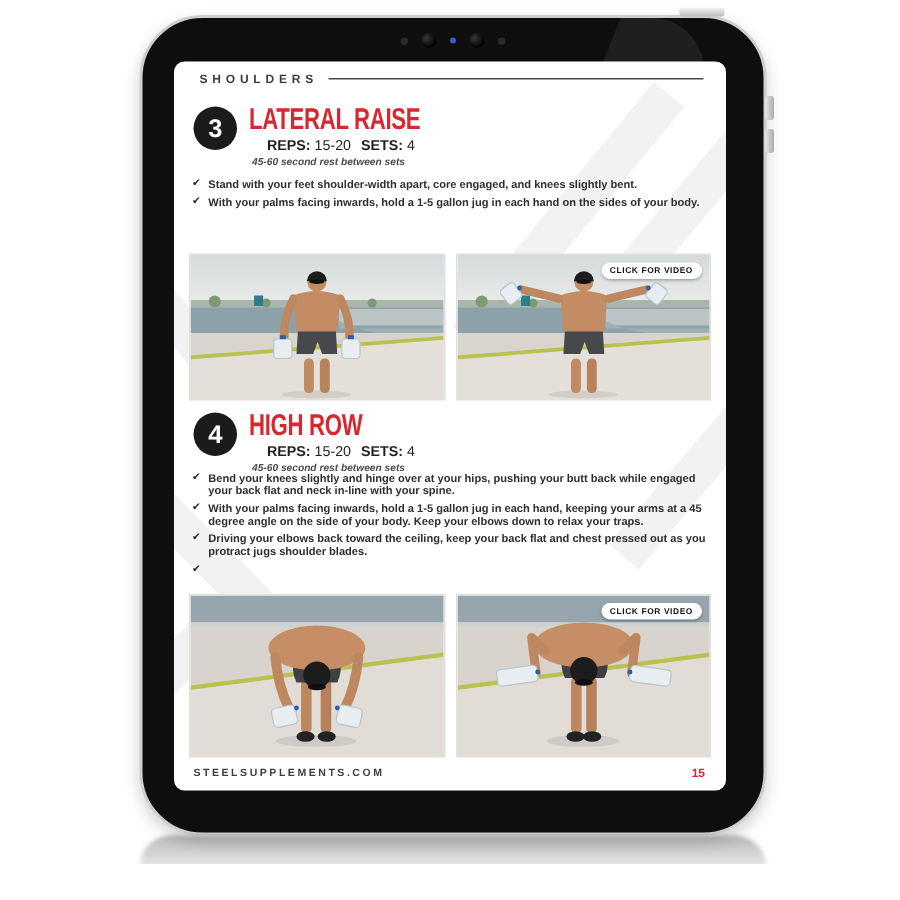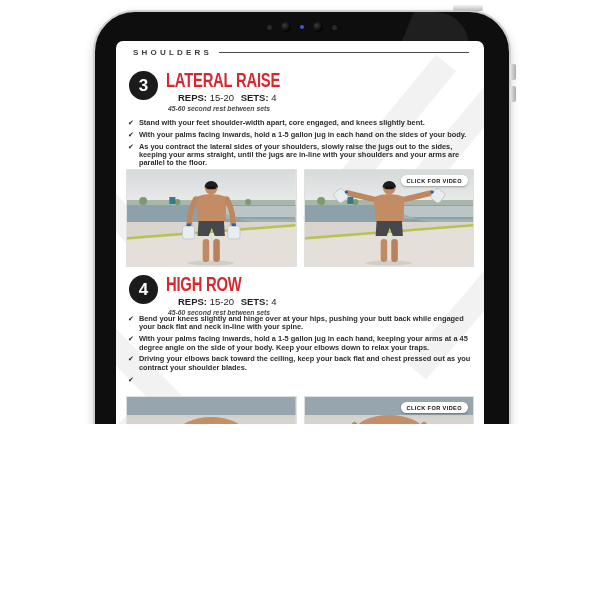--- a/index.html
+++ b/index.html
@@ -1,16 +1,16 @@
 <!DOCTYPE html>
 <html><head>
 <meta charset="utf-8">
 <style>
   html,body{margin:0;padding:0;background:#ffffff;}
-  .stage{position:relative;width:600px;height:424px;background:#ffffff;overflow:hidden;
+  .stage{position:relative;width:600px;height:576px;background:#ffffff;overflow:hidden;
          font-family:"Liberation Sans",sans-serif;}
   
   .tablet{position:absolute;left:93px;top:10px;width:414px;height:543px;
           background:#0e0e0e;border:2px solid #cfcfcf;border-radius:42px;
           box-shadow:0 4px 10px rgba(0,0,0,0.18);}
   .bezel-shine{position:absolute;right:40px;top:0;width:120px;height:34px;
           background:linear-gradient(112deg,transparent 48%,rgba(255,255,255,0.07) 49%);
           border-radius:0 38px 0 0;}
   .power-button{position:absolute;top:-7px;right:26px;width:30px;height:6px;
           background:linear-gradient(#f4f4f4,#b9b9b9);border-radius:2px;}
@@ -119,24 +119,20 @@
         </div>
 
         <ul class="bullets" style="top:78px">
           <li class="bullet">
             <span class="check">✔</span>
             <span class="btext">Stand with your feet shoulder-width apart, core engaged, and knees slightly bent.</span>
           </li>
           <li class="bullet">
             <span class="check">✔</span>
             <span class="btext">With your palms facing inwards, hold a 1-5 gallon jug in each hand on the sides of your body.</span>
-          </li>
-          <li class="bullet">
-            <span class="check">✔</span>
-            <span class="btext">As you contract the lateral sides of your shoulders, slowly raise the jugs out to the sides, keeping your arms straight, until the jugs are in-line with your shoulders and your arms are parallel to the floor.</span>
           </li>
         </ul>
 
         <div class="photos" style="top:129px;height:96px">
           <figure class="photo">
             <svg viewBox="0 0 167 96" preserveAspectRatio="none">
               <defs>
                   <linearGradient id="skyA" x1="0" y1="0" x2="0" y2="1">
                 <stop offset="0" stop-color="#d6dadb"></stop>
                     <stop offset="1" stop-color="#eeefed"></stop>
@@ -232,21 +228,21 @@
           <li class="bullet">
             <span class="check">✔</span>
             <span class="btext">Bend your knees slightly and hinge over at your hips, pushing your butt back while engaged your back flat and neck in-line with your spine.</span>
           </li>
           <li class="bullet">
             <span class="check">✔</span>
             <span class="btext">With your palms facing inwards, hold a 1-5 gallon jug in each hand, keeping your arms at a 45 degree angle on the side of your body. Keep your elbows down to relax your traps.</span>
           </li>
           <li class="bullet">
             <span class="check">✔</span>
-            <span class="btext">Driving your elbows back toward the ceiling, keep your back flat and chest pressed out as you contract your shoulder blades.</span>
+            <span class="btext">Driving your elbows back toward the ceiling, keep your back flat and chest pressed out as you protract jugs shoulder blades.</span>
           </li>
           <li class="bullet">
             <span class="check">✔</span>
           </li>
         </ul>
 
         <div class="photos" style="top:356px;height:107px">
           <figure class="photo">
             <svg viewBox="0 0 167 107" preserveAspectRatio="none">
               <rect width="167" height="107" fill="#d8d4cd"></rect>

